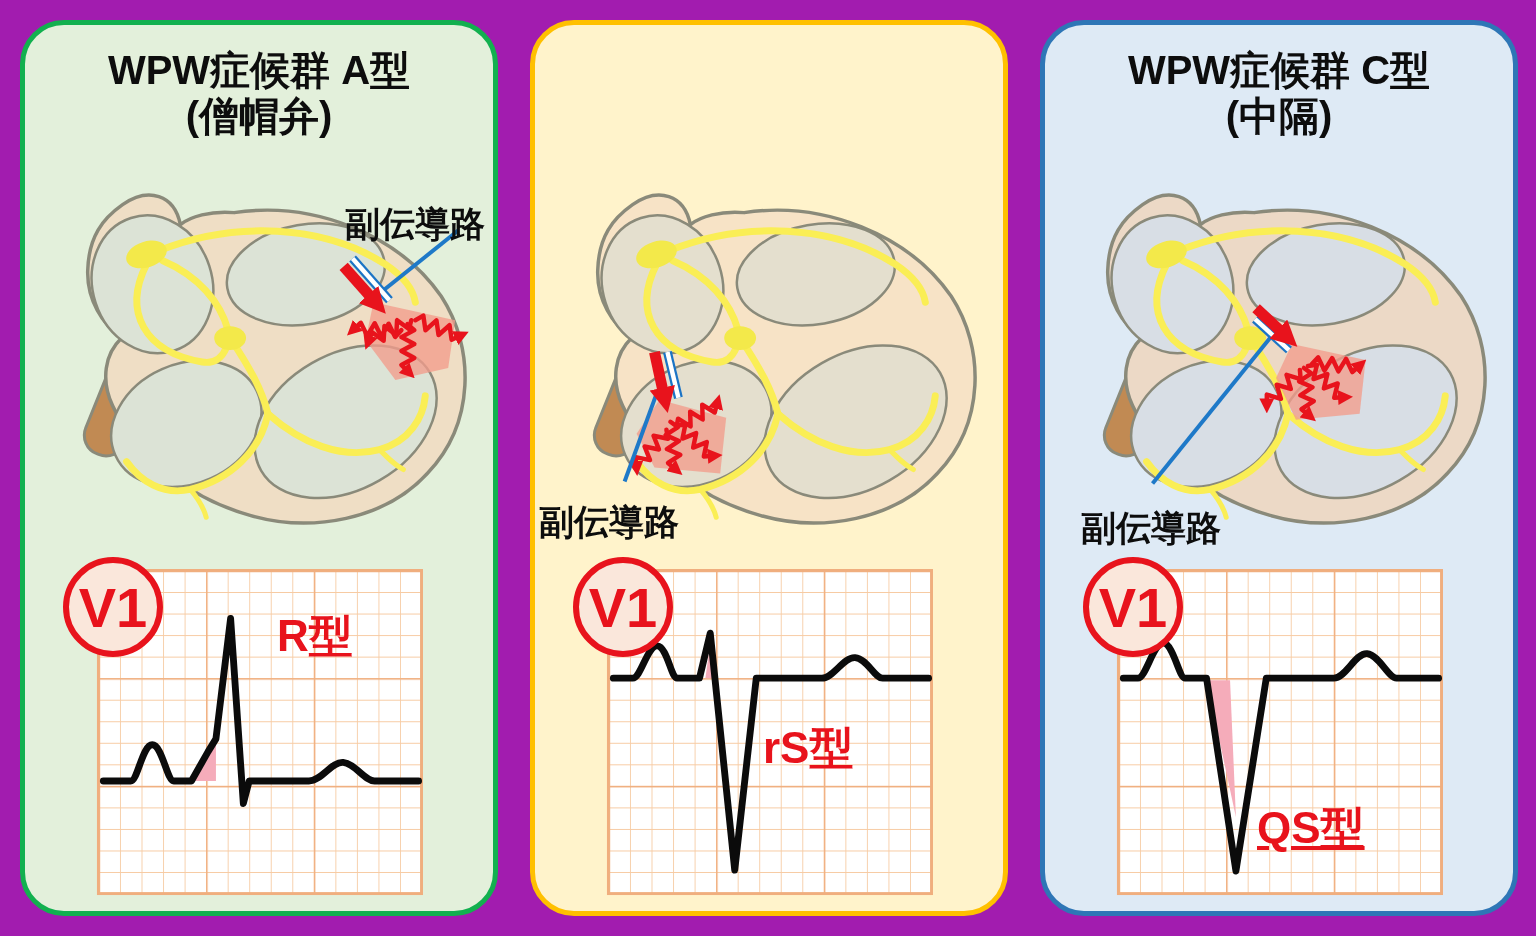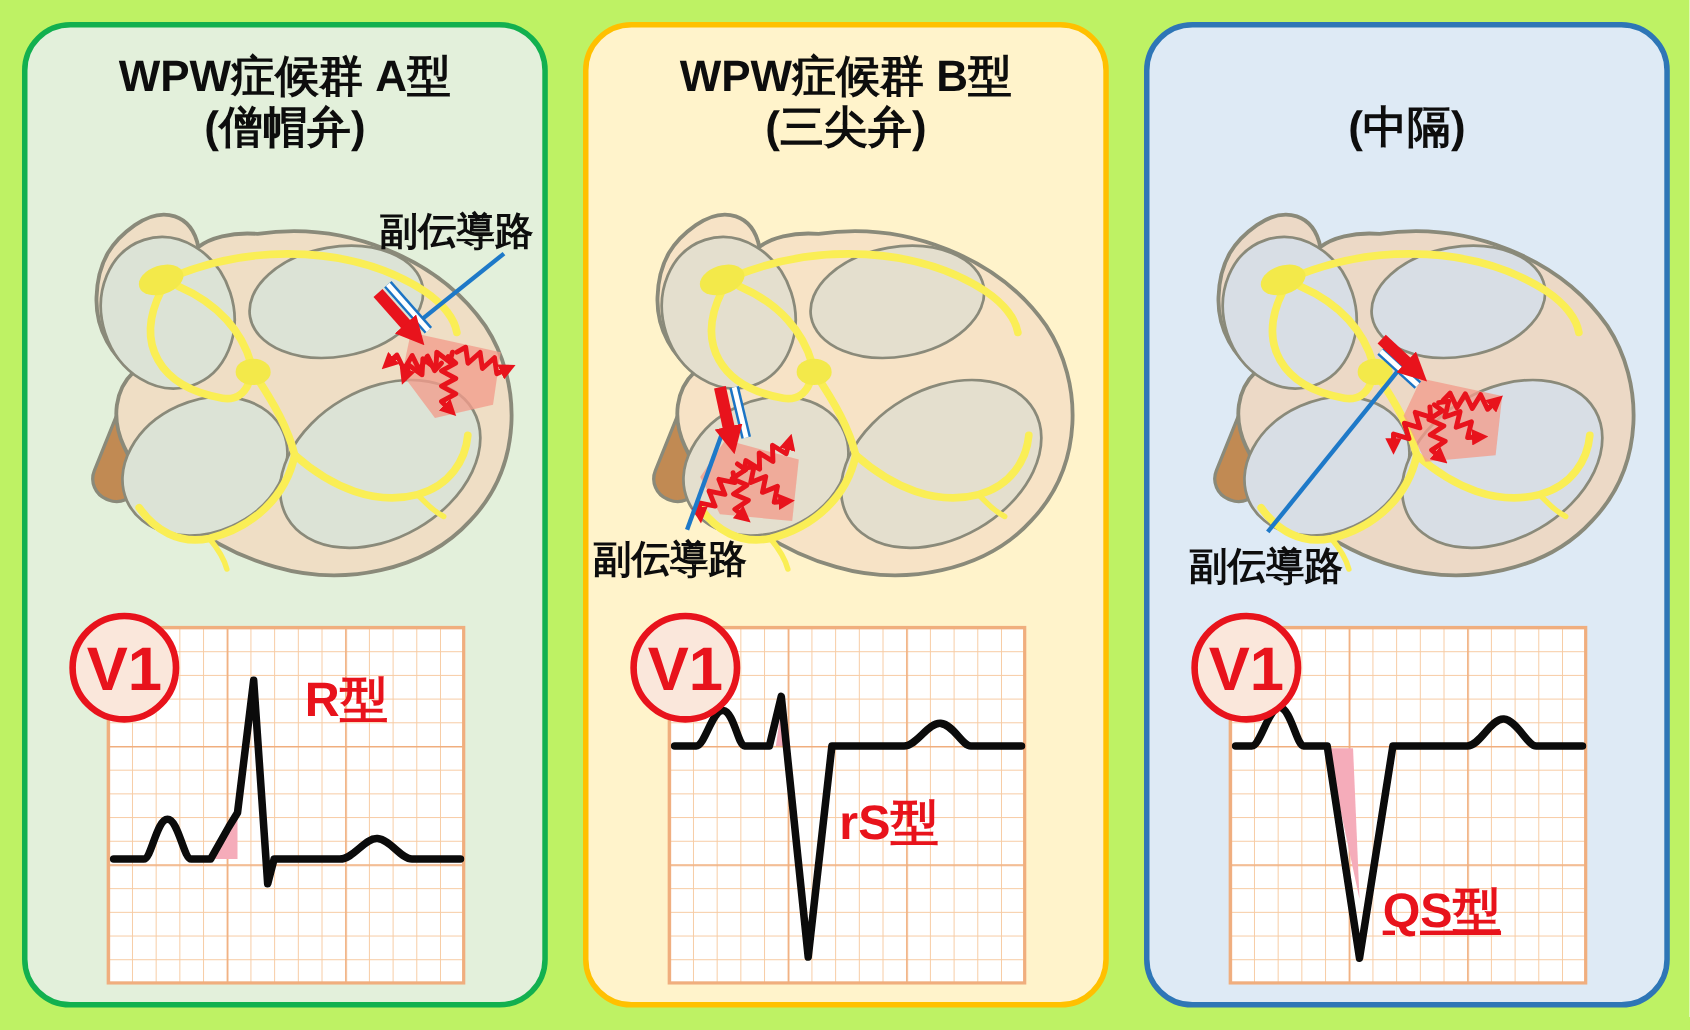--- a/index.html
+++ b/index.html
@@ -1,27 +1,27 @@
 <!DOCTYPE html>
 <html><head>
 <meta charset="utf-8">
 <style>
   html,body{margin:0;padding:0;background:#ffffff;}
-  .canvas{position:relative;width:1536px;height:936px;background:#bef264;overflow:hidden;
+  .canvas{position:relative;width:1536px;height:936px;background:#a21caf;overflow:hidden;
           font-family:"Liberation Sans","DejaVu Sans",sans-serif;}
   .panel{position:absolute;top:20px;width:478px;height:896px;border-radius:44px;
          border:5px solid;box-sizing:border-box;}
   .panel-a{left:20px;background:#E3F0DB;border-color:#12B04F;}
   .panel-b{left:530px;background:#FFF3CB;border-color:#FFC000;}
   .panel-c{left:1040px;background:#DEEAF5;border-color:#2E76B6;}
   .title{margin:0;padding-top:22px;text-align:center;font-size:40px;font-weight:700;
          color:#0d0d0d;line-height:1.16;}
   .heart-area{position:absolute;top:146px;left:0;width:100%;height:382px;}
   .heart-area svg{position:absolute;left:0;top:0;width:100%;height:100%;}
-  .pathway-label{position:absolute;font-size:35px;font-weight:700;color:#0d0d0d;white-space:nowrap;}
+  .pathway-label{position:absolute;font-size:35px;font-weight:700;color:#0d0d0d;white-space:nowrap;margin-top:14px;}
   .pl-a{top:16px;right:8px;}
   .pl-b{top:314px;left:4px;}
   .pl-c{top:320px;left:36px;}
   .ecg-area{position:absolute;top:524px;left:0;width:100%;height:368px;}
   .ecg-svg{position:absolute;left:0;top:0;width:100%;height:100%;}
   .lead-badge{position:absolute;left:38px;top:8px;width:88px;height:88px;border-radius:50%;
               background:#FAE7DB;border:6px solid #E8131C;color:#E8131C;font-weight:700;
               font-size:56px;display:flex;align-items:center;justify-content:center;}
   .wave-label{position:absolute;color:#E8131C;font-weight:700;font-size:44px;white-space:nowrap;}
   .wl-a{left:252px;top:58px;}
@@ -112,21 +112,21 @@
         </g>
       </svg>
       <div class="lead-badge">
           <span>V1</span>
         </div>
       <div class="wave-label wl-a">R型</div>
     </div>
   </section>
 
   <section class="panel panel-b" style="--wall:#F7E3C6;--chamber:#E4DFCE;">
-    <h2 class="title"><span>WPW症候群 B型</span><br><span>(三尖弁)</span></h2>
+    <h2 class="title"><br></h2>
 
     <div class="heart-area">
       <svg viewBox="0 0 470 380">
         <use href="#heartShape" x="0" y="0" width="470" height="380"></use>
         <polygon points="125,228 192,246 186,302 120,296 102,262" fill="#F29C8C" fill-opacity="0.78"></polygon>
         <g>
           <use href="#zz" transform="translate(142,256) rotate(-30)"></use>
           <use href="#zz" transform="translate(136,250) rotate(85)"></use>
           <use href="#zz" transform="translate(142,254) rotate(40)"></use>
           <use href="#zz" transform="translate(132,258) rotate(130)"></use>
@@ -155,21 +155,21 @@
         </g>
       </svg>
       <div class="lead-badge">
           <span>V1</span>
         </div>
       <div class="wave-label wl-b">rS型</div>
     </div>
   </section>
 
   <section class="panel panel-c" style="--wall:#ECD9C6;--chamber:#D8DEE5;">
-    <h2 class="title"><br><span>(中隔)</span></h2>
+    <h2 class="title"><span>WPW症候群 C型</span><br><span>(中隔)</span></h2>
 
     <div class="heart-area">
       <svg viewBox="0 0 470 380">
         <use href="#heartShape" x="0" y="0" width="470" height="380"></use>
         <polygon points="248,172 322,188 316,242 252,248 232,206" fill="#F29C8C" fill-opacity="0.78"></polygon>
         <g>
           <use href="#zz" transform="translate(268,192) rotate(3)"></use>
           <use href="#zz" transform="translate(260,196) rotate(85)"></use>
           <use href="#zz" transform="translate(264,194) rotate(42)"></use>
           <use href="#zz" transform="translate(256,198) rotate(135)"></use>

